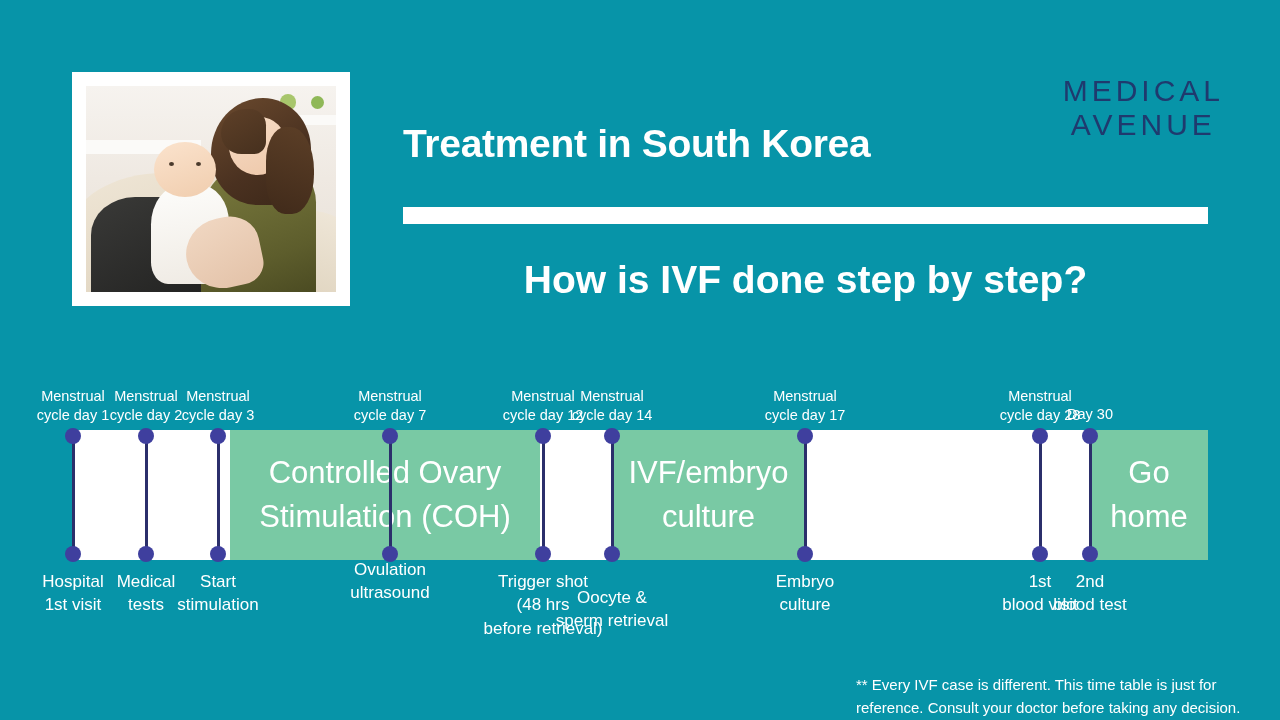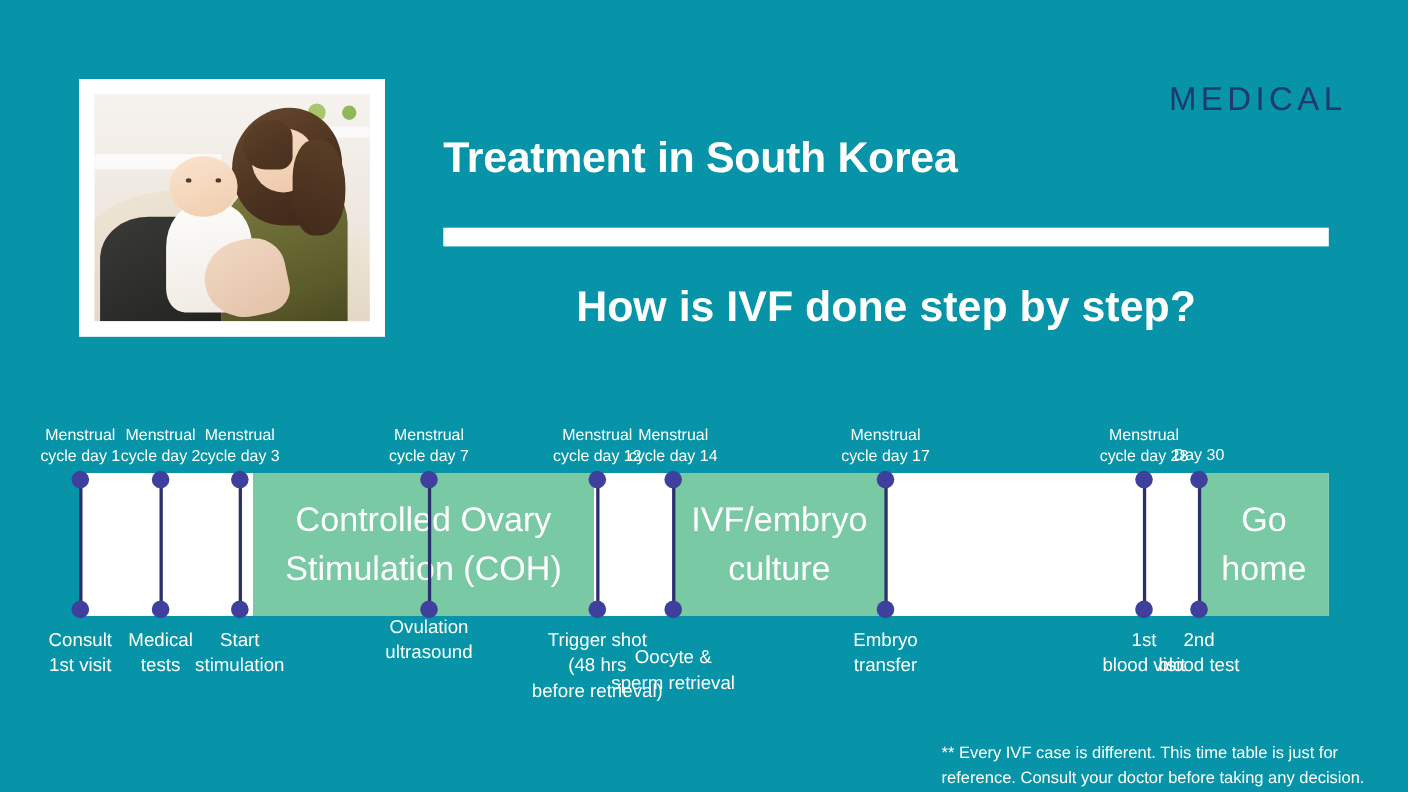--- a/index.html
+++ b/index.html
@@ -305,20 +305,21 @@
       <div class="ph-babybody"></div>
       <div class="ph-babyhead"></div>
       <div class="ph-eye" style="left:33%;top:37%"></div>
       <div class="ph-eye" style="left:44%;top:37%"></div>
       <div class="ph-arm"></div>
     </div>
   </div>
 
   <div id="brand">
     <div>MEDICAL</div>
+    <div>AVENUE</div>
   </div>
 
   <div id="title">Treatment in South Korea</div>
   <div id="title-rule"></div>
   <div id="subtitle">How is IVF done step by step?</div>
 
   <div id="timeline">
     <div class="band-white"></div>
     <div id="segments">
         <div class="band-green" style="left: 157px; width: 310px;">Controlled Ovary
@@ -372,21 +373,21 @@
         <div class="marker" style="left: 1017px;">
           <div class="stem"></div>
           <div class="dot top"></div>
           <div class="dot bottom"></div>
         </div>
       </div>
   </div>
   <div id="labels-layer">
       <div class="tl-label top" style="width: 90px; left: 28px; top: 387px;">Menstrual
 cycle day 1</div>
-      <div class="tl-label bottom" style="width: 96px; left: 25px; top: 570px;">Consult
+      <div class="tl-label bottom" style="width: 96px; left: 25px; top: 570px;">Hospital
 1st visit</div>
       <div class="tl-label top" style="width: 90px; left: 101px; top: 387px;">Menstrual
 cycle day 2</div>
       <div class="tl-label bottom" style="width: 90px; left: 101px; top: 570px;">Medical
 tests</div>
       <div class="tl-label top" style="width: 90px; left: 173px; top: 387px;">Menstrual
 cycle day 3</div>
       <div class="tl-label bottom" style="width: 118px; left: 159px; top: 570px;">Start
 stimulation</div>
       <div class="tl-label top" style="width: 90px; left: 345px; top: 387px;">Menstrual
@@ -398,21 +399,21 @@
       <div class="tl-label bottom" style="width: 140px; left: 473px; top: 570px;">Trigger shot
 (48 hrs
 before retrieval)</div>
       <div class="tl-label top" style="width: 94px; left: 565px; top: 387px;">Menstrual
 cycle day 14</div>
       <div class="tl-label bottom" style="width: 140px; left: 542px; top: 586px;">Oocyte &amp;
 sperm retrieval</div>
       <div class="tl-label top" style="width: 94px; left: 758px; top: 387px;">Menstrual
 cycle day 17</div>
       <div class="tl-label bottom" style="width: 100px; left: 755px; top: 570px;">Embryo
-transfer</div>
+culture</div>
       <div class="tl-label top" style="width: 94px; left: 993px; top: 387px;">Menstrual
 cycle day 28</div>
       <div class="tl-label bottom" style="width: 98px; left: 991px; top: 570px;">1st
 blood visit</div>
       <div class="tl-label top" style="width: 66px; left: 1057px; top: 405px;">Day 30</div>
       <div class="tl-label bottom" style="width: 98px; left: 1041px; top: 570px;">2nd
 blood test</div>
     </div>
 
   <div id="disclaimer">** Every IVF case is different. This time table is just for reference. Consult your doctor before taking any decision.</div>

